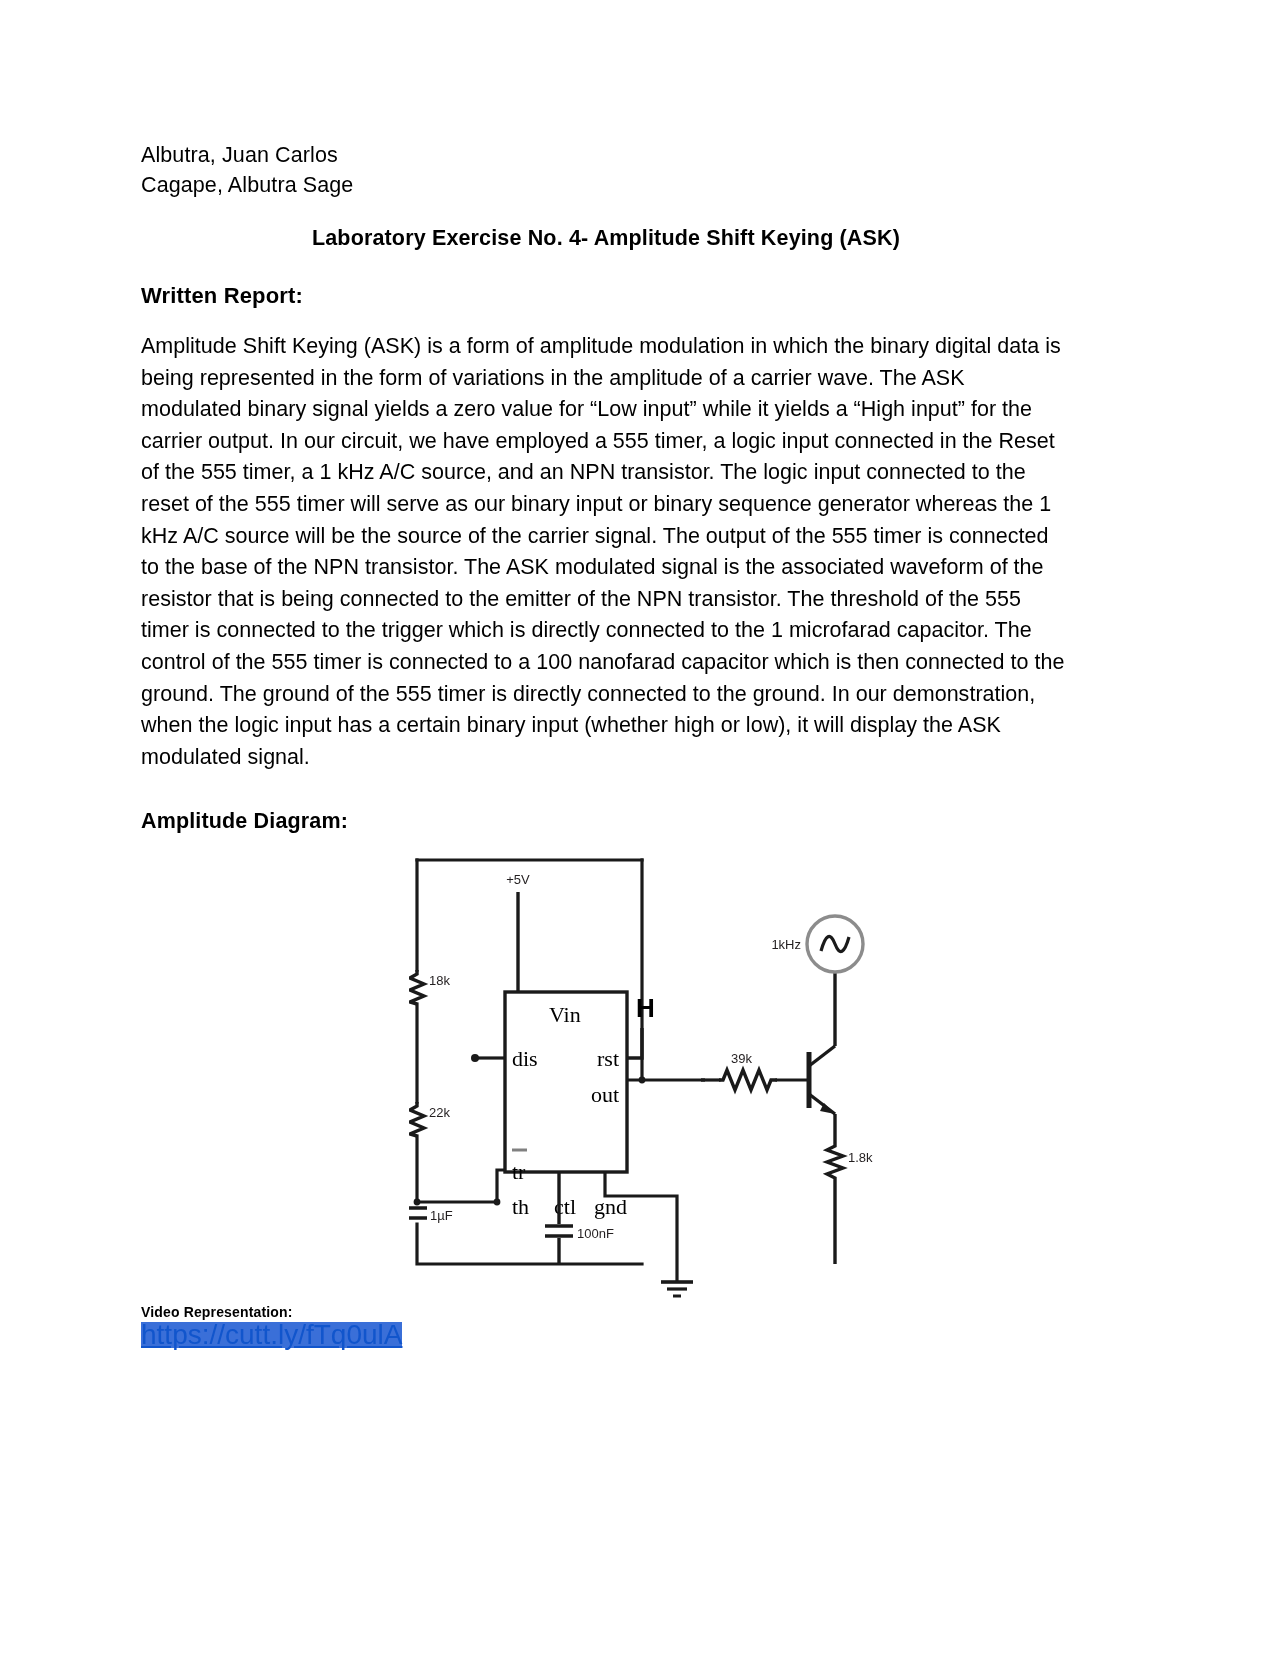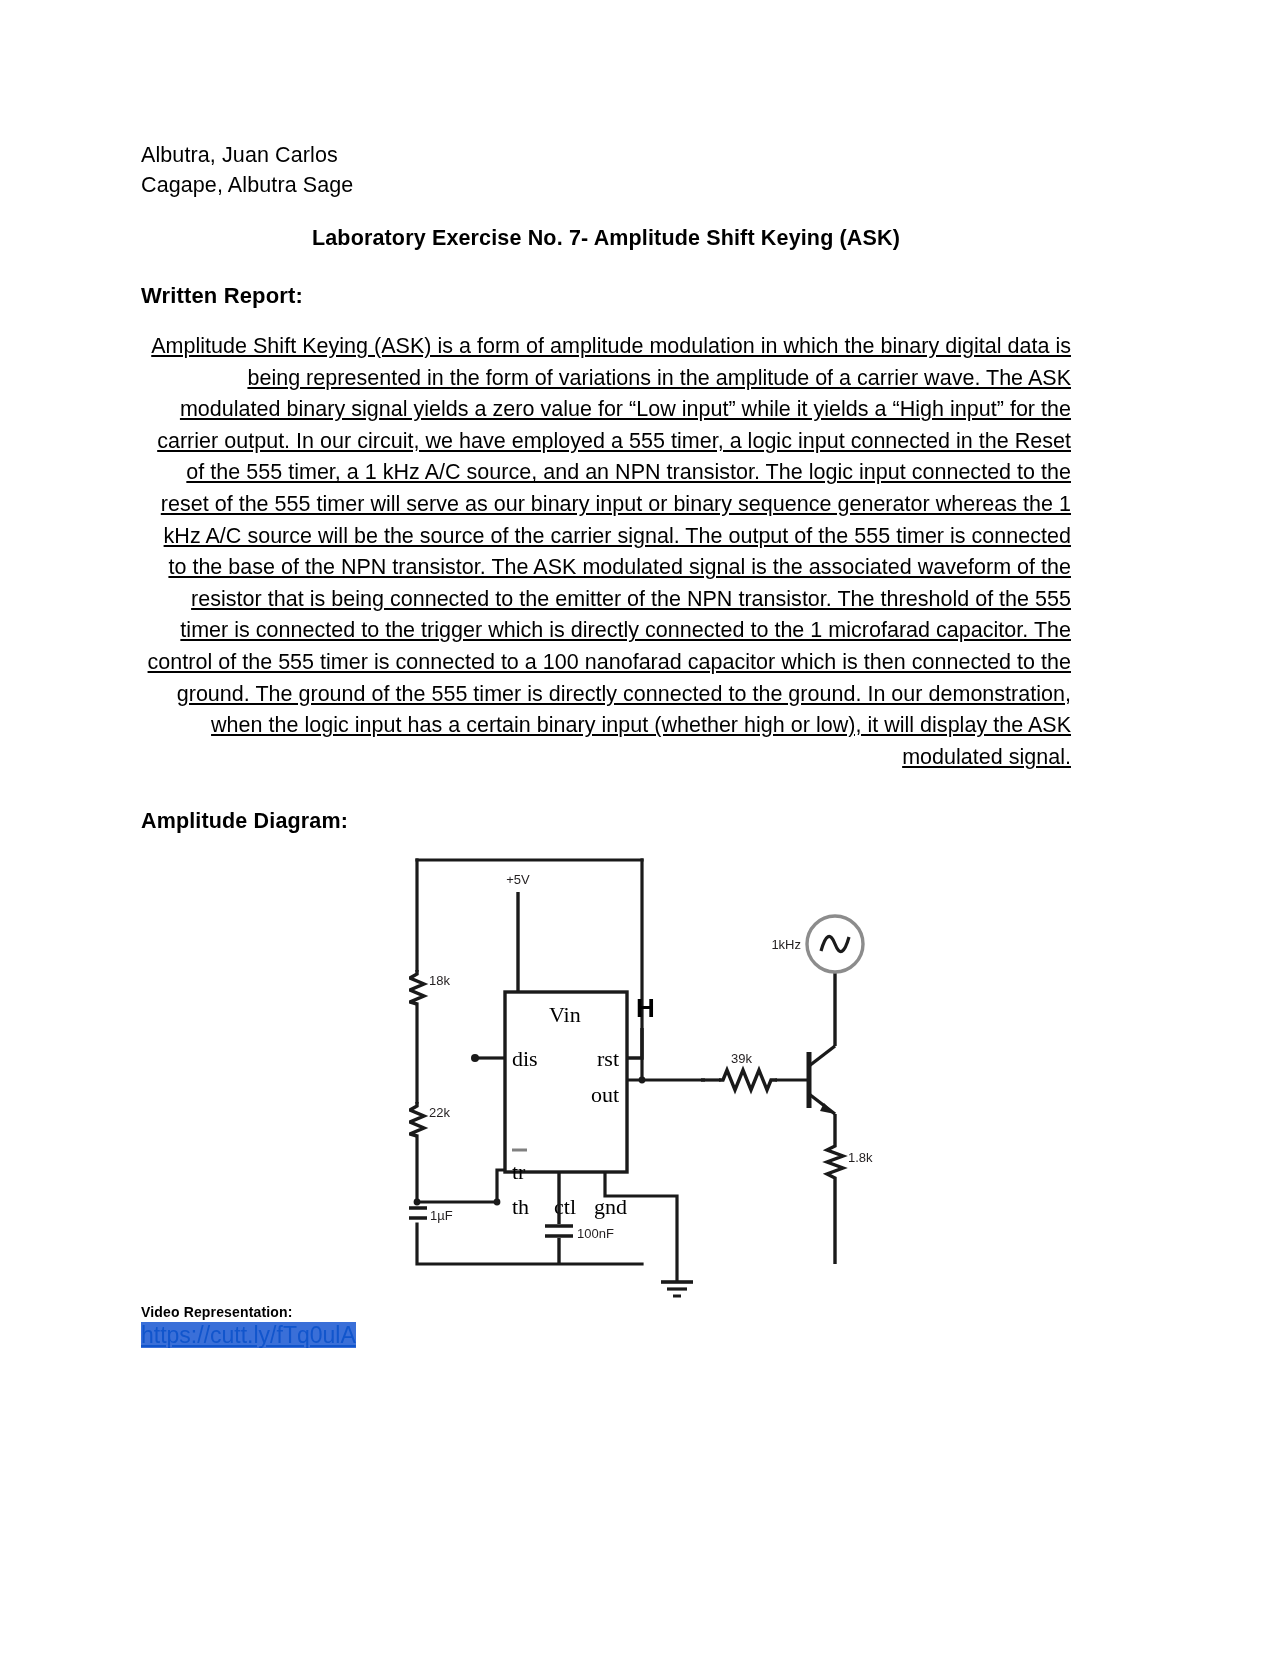--- a/index.html
+++ b/index.html
@@ -44,44 +44,43 @@
   .section-heading {
     font-weight: bold;
     font-size: 22px;
     margin-top: 32px;
     letter-spacing: 0.15px;
   }
   .body-paragraph {
     font-size: 21.5px;
     line-height: 31.6px;
     margin-top: 22px;
-    text-align: right;
+    text-align: left;
     letter-spacing: 0.02px;
-    text-decoration: underline;
   }
   .schematic-heading {
     font-weight: bold;
     font-size: 21.5px;
     margin-top: 36px;
     letter-spacing: 0.15px;
   }
   .schematic-wrap {
     margin-top: 18px;
     display: flex;
     justify-content: flex-start;
     padding-left: 268px;
   }
   .video-heading {
     font-weight: bold;
     font-size: 14px;
     letter-spacing: 0.15px;
   }
   .video-link {
     display: inline-block;
-    font-size: 23px;
+    font-size: 28px;
     color: #1155cc;
     text-decoration: underline;
     background: #3a6fd8;
     line-height: 26px;
     margin-top: 2px;
   }
   .sch-label {
     font-family: "Liberation Sans", sans-serif;
     font-size: 13px;
     fill: #231f20;
@@ -100,21 +99,21 @@
 </style>
 </head>
 <body>
 
 <div class="page">
   <div class="content">
 
     <div class="author-line">Albutra, Juan Carlos</div>
     <div class="author-line">Cagape, Albutra Sage</div>
 
-    <div class="doc-title">Laboratory Exercise No. 7- Amplitude Shift Keying (ASK)</div>
+    <div class="doc-title">Laboratory Exercise No. 4- Amplitude Shift Keying (ASK)</div>
 
     <div class="section-heading">Written Report:</div>
 
     <div class="body-paragraph">Amplitude Shift Keying (ASK) is a form of amplitude modulation in which the binary digital data is being represented in the form of variations in the amplitude of a carrier wave. The ASK modulated binary signal yields a zero value for “Low input” while it yields a “High input” for the carrier output. In our circuit, we have employed a 555 timer, a logic input connected in the Reset of the 555 timer, a 1 kHz A/C source, and an NPN transistor. The logic input connected to the reset of the 555 timer will serve as our binary input or binary sequence generator whereas the 1 kHz A/C source will be the source of the carrier signal. The output of the 555 timer is connected to the base of the NPN transistor. The ASK modulated signal is the associated waveform of the resistor that is being connected to the emitter of the NPN transistor. The threshold of the 555 timer is connected to the trigger which is directly connected to the 1 microfarad capacitor. The control of the 555 timer is connected to a 100 nanofarad capacitor which is then connected to the ground. The ground of the 555 timer is directly connected to the ground. In our demonstration, when the logic input has a certain binary input (whether high or low), it will display the ASK modulated signal.</div>
 
     <div class="schematic-heading">Amplitude Diagram:</div>
 
     <div class="schematic-wrap">
       <svg width="300" height="452" viewBox="0 0 300 452">
         <g stroke="#1a1a1a" stroke-width="3.2" fill="none" stroke-linecap="square">

